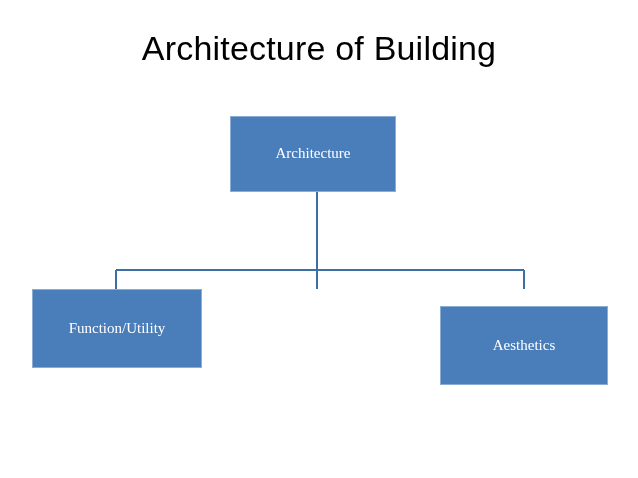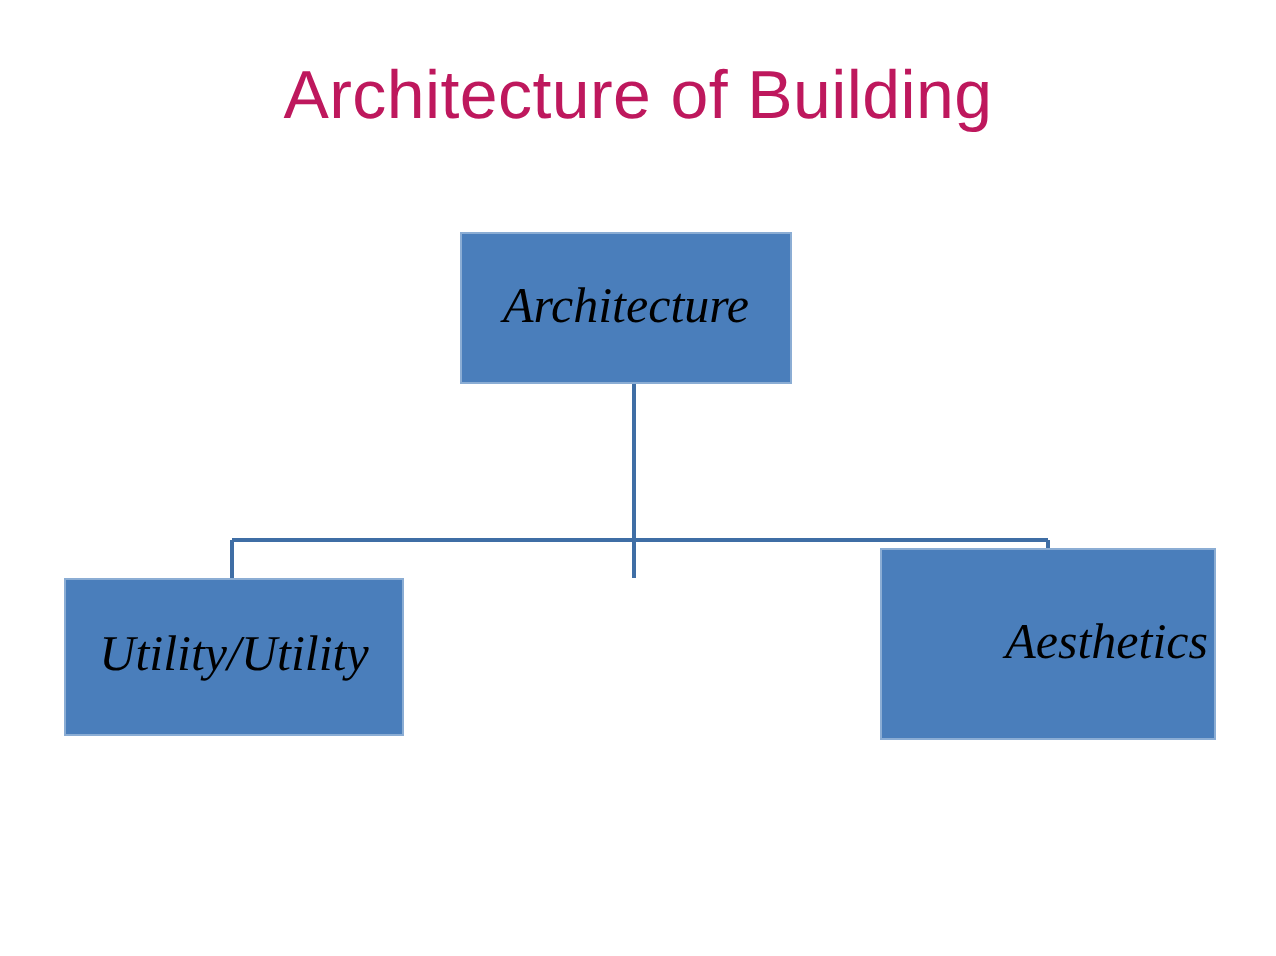--- a/index.html
+++ b/index.html
@@ -23,21 +23,21 @@
   #slide-title {
     position: absolute;
     left: 0;
     top: 26px;
     width: 638px;
     text-align: center;
     font-family: "Liberation Sans", sans-serif;
     font-size: 34px;
     font-weight: 400;
     line-height: 44px;
-    color: #be185d;
+    color: #000000;
     letter-spacing: 0.2px;
     white-space: nowrap;
   }
 
   
   #connectors {
     position: absolute;
     left: 0;
     top: 0;
     width: 638px;
@@ -48,29 +48,28 @@
   
   .node {
     position: absolute;
     z-index: 2;
     box-sizing: border-box;
     background: #4a7ebb;
     border: 1px solid #8badd4;
     display: flex;
     align-items: center;
     justify-content: center;
-    color: #000000;
+    color: #ffffff;
     font-family: "Liberation Serif", serif;
-    font-size: 25px;
+    font-size: 15px;
     font-weight: 400;
     line-height: 1.15;
     text-align: center;
     white-space: nowrap;
     overflow: hidden;
-    font-style: italic;
   }
 
   .node-root {
     left: 230px;
     top: 116px;
     width: 166px;
     height: 76px;
   }
   .node-child-0 {
     left: 32px;
@@ -79,24 +78,23 @@
     height: 79px;
   }
   .node-child-1 {
     left: 230px;
     top: 289px;
     width: 166px;
     height: 79px;
   }
   .node-child-2 {
     left: 440px;
-    top: 274px;
+    top: 306px;
     width: 168px;
-    height: 96px;
-    justify-content: flex-end;
+    height: 79px;
   }
   .node-label {
     display: block;
     padding: 0 3px;
   }
 </style>
 </head>
 <body>
 
 <div id="slide">
@@ -114,21 +112,21 @@
 
       <line x1="524" y1="270" x2="524" y2="289"></line>
     </g>
   </svg>
 
   <div class="node node-root">
     <span class="node-label">Architecture</span>
   </div>
 
   <div class="node node-child-0">
-    <span class="node-label">Utility/Utility</span>
+    <span class="node-label">Function/Utility</span>
   </div>
 
 
   <div class="node node-child-2">
     <span class="node-label">Aesthetics</span>
   </div>
 
 </div>
 
 </body></html>

